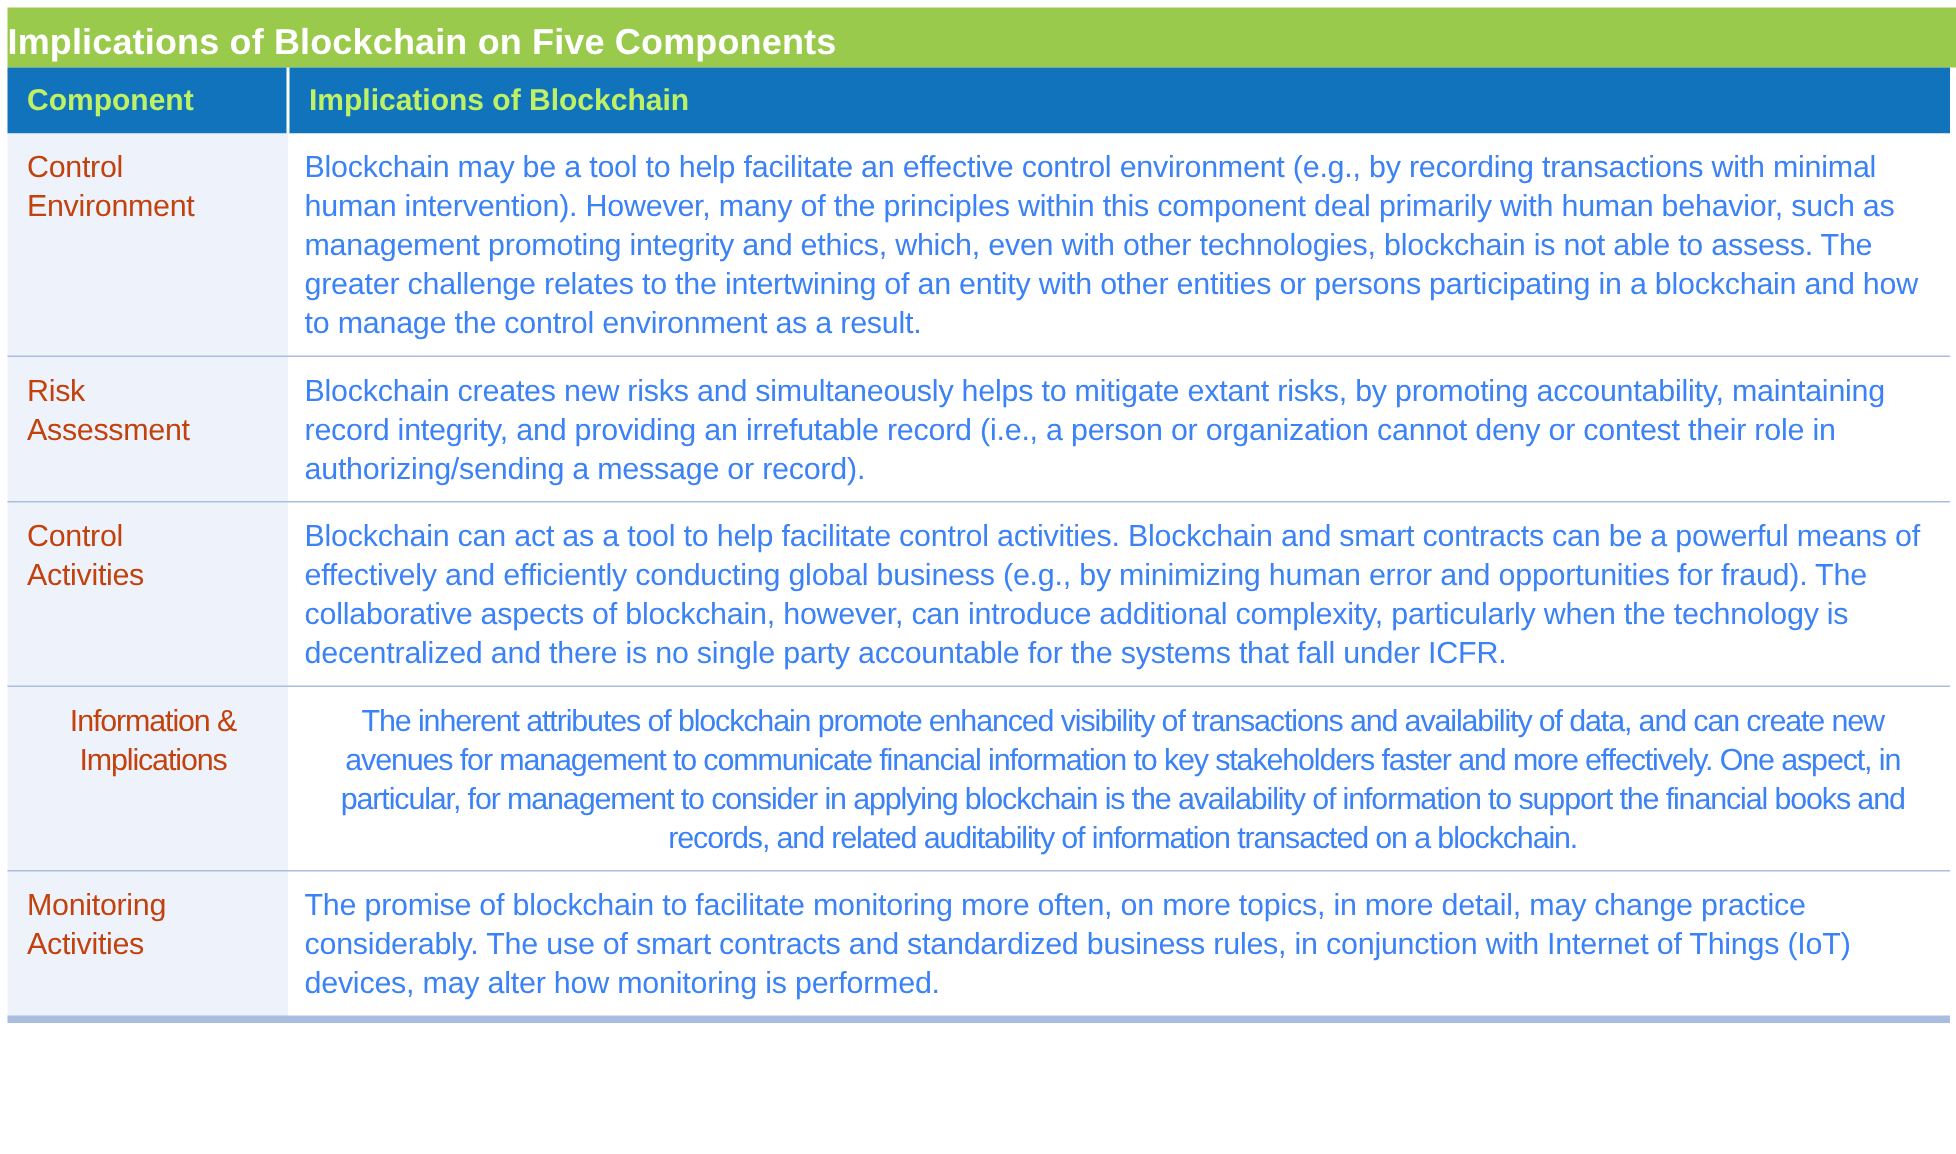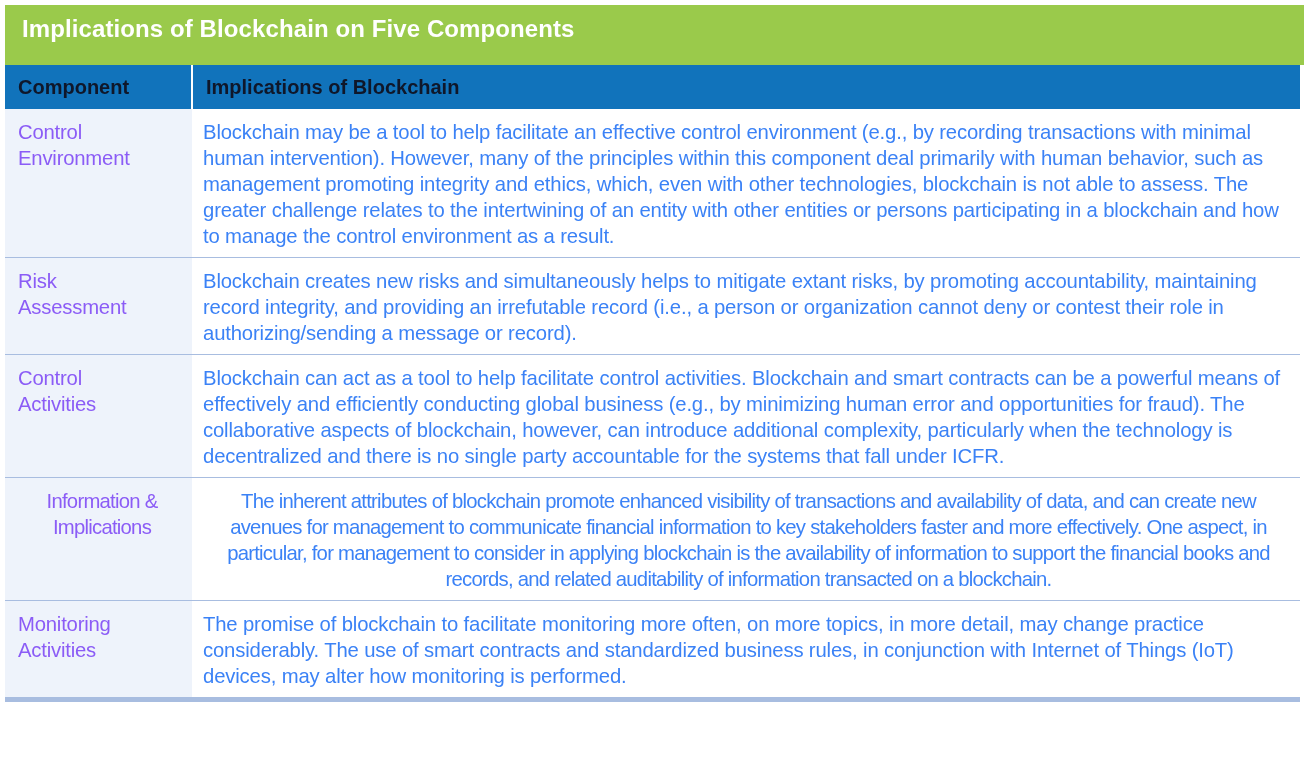--- a/index.html
+++ b/index.html
@@ -15,39 +15,39 @@
       color: #231f20;
     }
     .doc {
       position: absolute;
       left: 5px;
       top: 5px;
       width: 1299px;
     }
     .title-bar {
       background: #9aca4b;
-      height: 60px;
+      height: 40px;
       color: #ffffff;
       font-weight: bold;
       font-size: 24px;
       line-height: 47px;
-      padding-left: 17px;
+      padding-left: 0;
       white-space: nowrap;
       letter-spacing: 0.1px;
     }
     table.implications {
       border-collapse: collapse;
       width: 1295px;
       table-layout: fixed;
     }
     table.implications col.c1 { width: 187px; }
     table.implications col.c2 { width: 1108px; }
     thead th {
       background: #1173bb;
-      color: #0f172a;
+      color: #bef264;
       font-weight: bold;
       font-size: 20px;
       text-align: left;
       height: 44px;
       padding: 0 0 0 13px;
       vertical-align: middle;
       white-space: nowrap;
     }
     thead th.h1 {
       border-right: 2px solid #ffffff;
@@ -56,21 +56,21 @@
     }
     tbody td {
       vertical-align: top;
       font-size: 20.3px;
       line-height: 26px;
       border-bottom: 1px solid #a8bde0;
     }
     tbody td.comp {
       background: #eef3fb;
       padding: 10px 6px 8px 13px;
-      color: #8b5cf6;
+      color: #c2410c;
       letter-spacing: -0.2px;
     }
     tbody td.desc {
       background: #ffffff;
       padding: 10px 6px 8px 11px;
       color: #3b82f6;
       letter-spacing: -0.15px;
     }
     tbody tr.row-4 td {
       letter-spacing: -0.75px;

